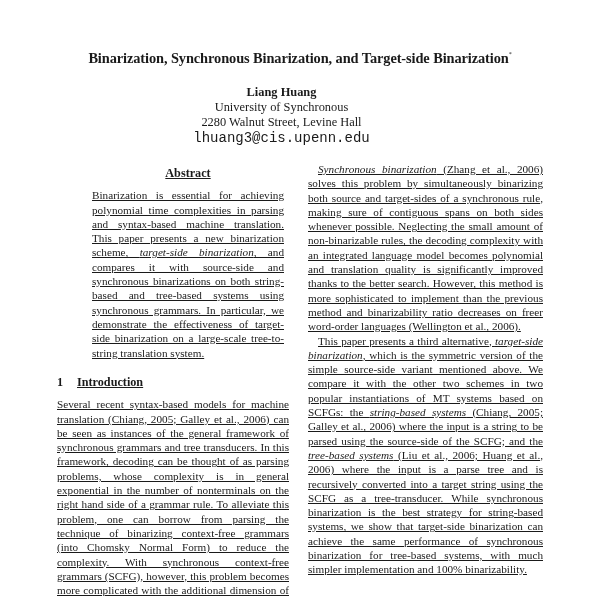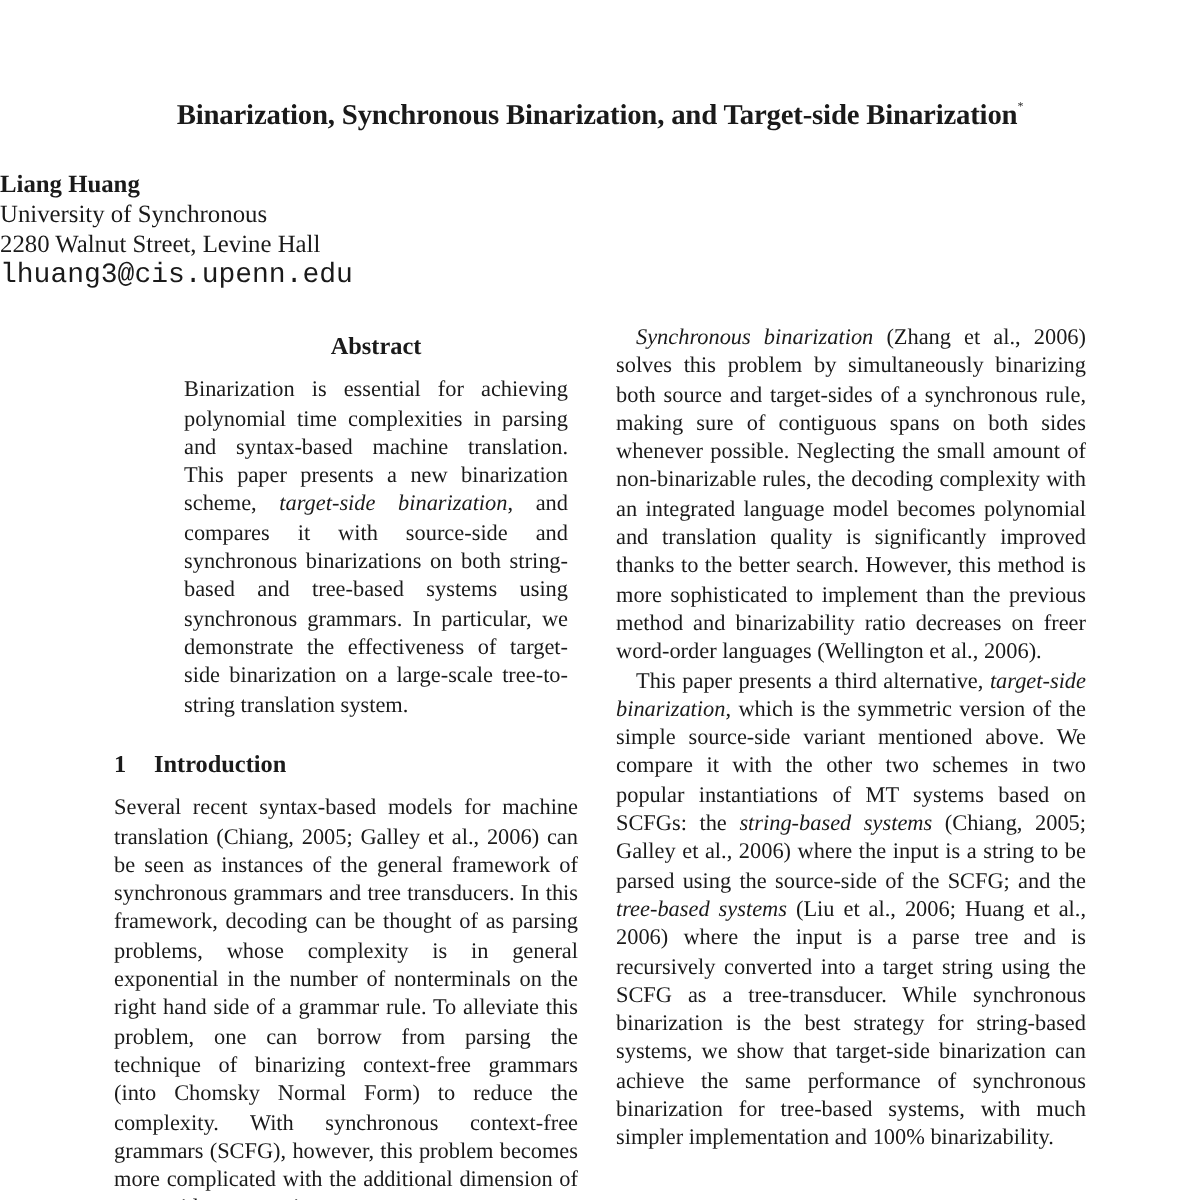--- a/index.html
+++ b/index.html
@@ -2,26 +2,26 @@
 <html><head>
 <meta charset="utf-8">
 <style>
   html, body { margin: 0; padding: 0; background: #ffffff; }
   body { width: 600px; height: 600px; overflow: hidden; position: relative;
          font-family: "Liberation Serif", "DejaVu Serif", serif; color: #1a1a1a; }
   .page { position: absolute; left: 0; top: 0; width: 600px; height: 600px; }
   .title { position: absolute; left: 0; width: 600px; top: 50px; text-align: center;
            font-weight: bold; font-size: 14.4px; letter-spacing: -0.1px; }
   .title sup { font-size: 6px; vertical-align: 7px; font-weight: normal; }
-  .author-block { position: absolute; left: 0; width: 531px; top: 85px; 
+  .author-block { position: absolute; left: 16px; width: 531px; top: 85px; text-align: center;
                   font-size: 12.4px; line-height: 15.2px; }
   .author-name { font-weight: bold; }
   .email { font-family: "Liberation Mono", "DejaVu Sans Mono", monospace; font-size: 14px; }
 
-  .col { position: absolute; font-size: 11.2px; line-height: 14.3px; text-align: justify; }
+  .col { position: absolute; font-size: 11.2px; line-height: 14.3px; text-align: justify; text-decoration: underline; }
   .col p { margin: 0; }
   .col .indent { text-indent: 10px; }
   .abstract-col { left: 92px; width: 192px; top: 166px; }
   .abstract-heading { text-align: center; font-weight: bold; font-size: 12.2px; margin-bottom: 8px; }
   .left-col { left: 57px; width: 232px; top: 375px; }
   .section-heading { font-weight: bold; font-size: 12.2px; margin-bottom: 8px; }
   .section-heading .num { display: inline-block; width: 20px; }
   .right-col { left: 308px; width: 235px; top: 162px; }
   i { font-style: italic; }
 </style>

